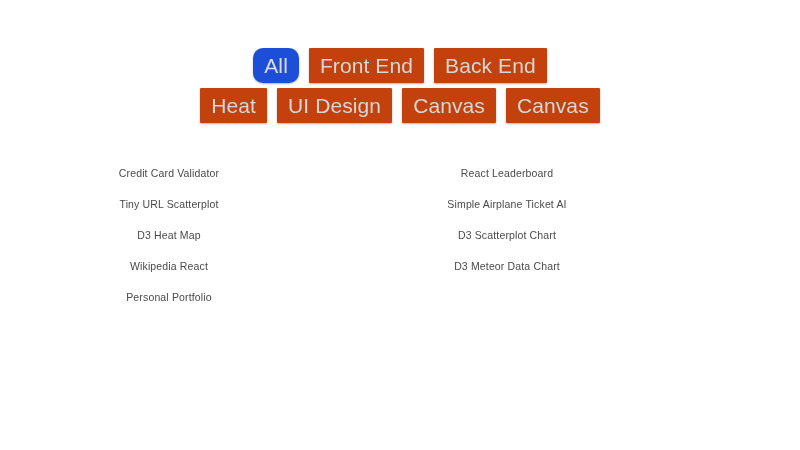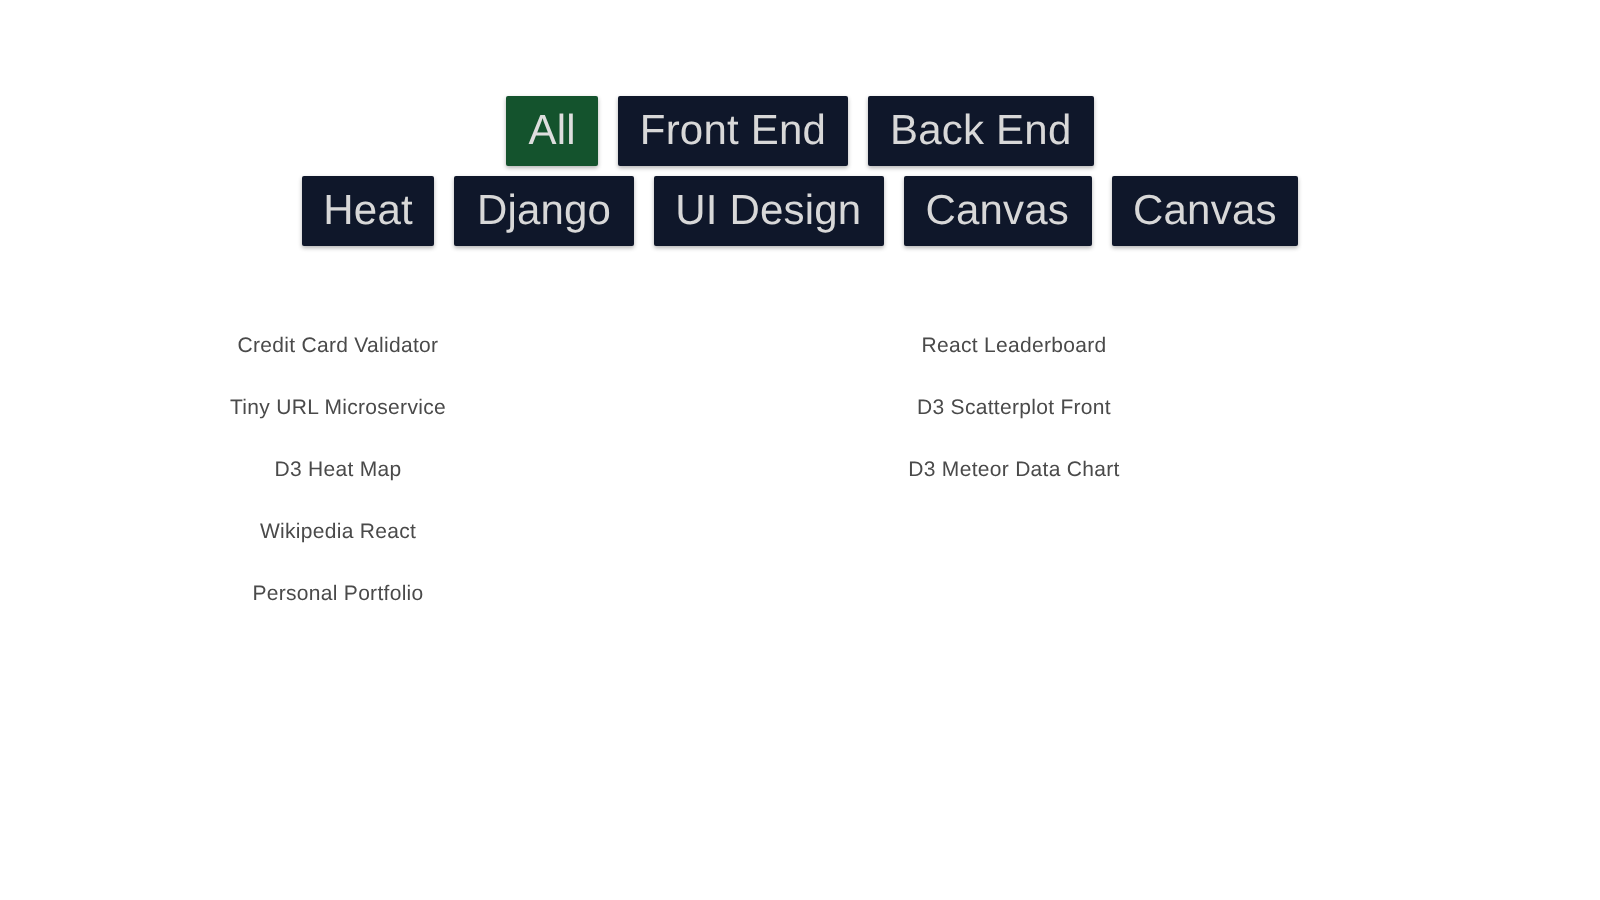--- a/index.html
+++ b/index.html
@@ -39,37 +39,38 @@
     margin-bottom: 5px;
   }
 
   .filter-btn {
     display: inline-flex;
     align-items: center;
     justify-content: center;
     height: 35px;
     box-sizing: border-box;
     padding: 0 11px;
-    background: #0f172a;
+    background: #c2410c;
     color: #d8d8d8;
     border: none;
     outline: none;
     font-family: "Liberation Sans", "DejaVu Sans", sans-serif;
     font-size: 21px;
     line-height: 1;
     letter-spacing: 0.1px;
     white-space: nowrap;
     cursor: pointer;
     box-shadow: 0 1px 2px rgba(0,0,0,0.30);
     border-radius: 1px;
   }
 
   .filter-btn.is-active {
-    background: #14532d;
+    background: #1d4ed8;
     color: #dedede;
+    border-radius: 10px;
   }
 
   
   .projects {
     position: absolute;
     top: 158px;
     left: 0;
     width: 676px;
     display: flex;
     justify-content: space-between;
@@ -102,35 +103,35 @@
 <div class="page">
 
   <div class="filter-bar">
     <div class="filter-row">
       <button class="filter-btn is-active">All</button>
       <button class="filter-btn">Front End</button>
       <button class="filter-btn">Back End</button>
     </div>
     <div class="filter-row">
       <button class="filter-btn">Heat</button>
-      <button class="filter-btn">Django</button>
       <button class="filter-btn">UI Design</button>
       <button class="filter-btn">Canvas</button>
       <button class="filter-btn">Canvas</button>
     </div>
   </div>
 
   <div class="projects">
     <div class="project-col">
       <a class="project-link">Credit Card Validator</a>
-      <a class="project-link">Tiny URL Microservice</a>
+      <a class="project-link">Tiny URL Scatterplot</a>
       <a class="project-link">D3 Heat Map</a>
       <a class="project-link">Wikipedia React</a>
       <a class="project-link">Personal Portfolio</a>
     </div>
     <div class="project-col">
       <a class="project-link">React Leaderboard</a>
-      <a class="project-link">D3 Scatterplot Front</a>
+      <a class="project-link">Simple Airplane Ticket AI</a>
+      <a class="project-link">D3 Scatterplot Chart</a>
       <a class="project-link">D3 Meteor Data Chart</a>
     </div>
   </div>
 
 </div>
 
 </body></html>

